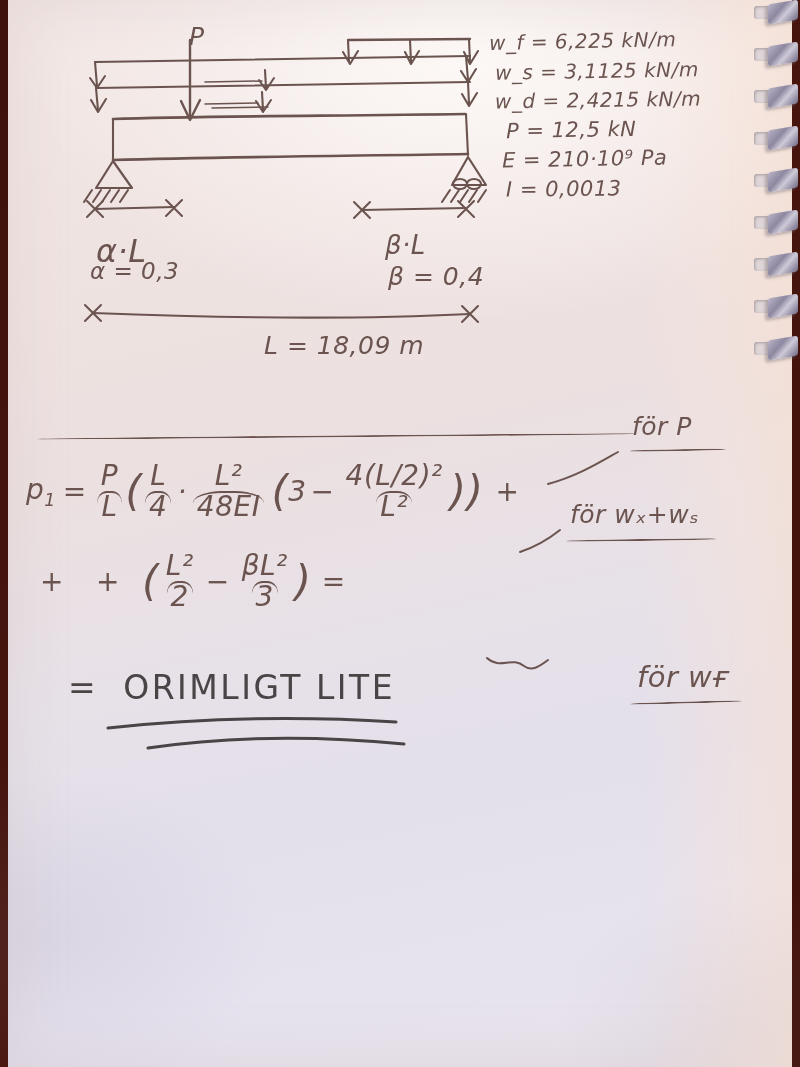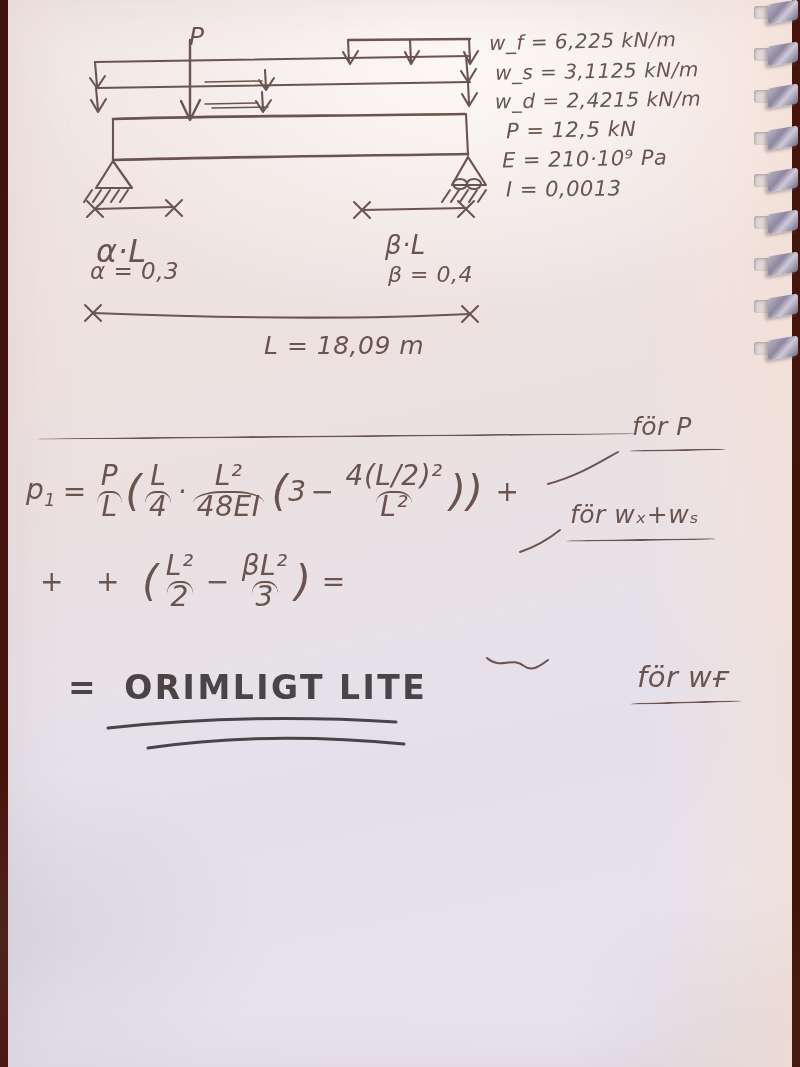--- a/index.html
+++ b/index.html
@@ -169,21 +169,21 @@
   <div class="ink hw" style="left:489px;top:29px;font-size:20px;transform:rotate(-1.2deg);">w_f = 6,225 kN/m</div>
   <div class="ink hw" style="left:495px;top:59px;font-size:20px;transform:rotate(-1deg);">w_s = 3,1125 kN/m</div>
   <div class="ink hw" style="left:495px;top:88px;font-size:20px;transform:rotate(-0.8deg);">w_d = 2,4215 kN/m</div>
   <div class="ink hw" style="left:506px;top:118px;font-size:21px;transform:rotate(-1deg);">P = 12,5 kN</div>
   <div class="ink hw" style="left:502px;top:147px;font-size:21px;transform:rotate(-1deg);">E = 210·10⁹ Pa</div>
   <div class="ink hw" style="left:506px;top:177px;font-size:21px;transform:rotate(-0.6deg);">I = 0,0013</div>
 
   <div class="ink hw" style="left:96px;top:232px;font-size:32px;">α·L</div>
   <div class="ink hw" style="left:90px;top:258px;font-size:23px;">α = 0,3</div>
   <div class="ink hw" style="left:385px;top:230px;font-size:26px;">β·L</div>
-  <div class="ink hw" style="left:388px;top:262px;font-size:22px;text-align:right;">β = 0,4</div>
+  <div class="ink hw" style="left:388px;top:262px;font-size:25px;text-align:right;">β = 0,4</div>
   <div class="ink hw" style="left:264px;top:331px;font-size:25px;">L = 18,09 m</div>
 
   <div class="uline" style="left:36px;top:438px;width:600px;transform:rotate(-0.5deg);"></div>
 
   <div class="ink hw" style="left:632px;top:412px;font-size:25px;">för P</div>
   <div class="uline" style="left:630px;top:450px;width:96px;transform:rotate(-1deg);"></div>
   <svg width="800" height="60" style="top:432px;">
     <path d="M548,52 C 578,44 600,30 618,20" fill="none" stroke="#6b544f" stroke-width="2" stroke-linecap="round"></path>
   </svg>
 
@@ -240,21 +240,21 @@
     <span class="par">)</span>
     <span style="margin-left:10px;">=</span>
   </div>
 
   <div class="ink hw" style="left:637px;top:660px;font-size:29px;">för wғ</div>
   <div class="uline" style="left:630px;top:703px;width:112px;transform:rotate(-1.5deg);"></div>
   <svg width="800" height="60" style="top:636px;">
     <path d="M487,22 C 500,34 512,20 524,30 C 532,36 540,30 548,24" fill="none" stroke="#6b544f" stroke-width="2" stroke-linecap="round"></path>
   </svg>
 
-  <div class="ink dark" style="left:68px;top:668px;font-size:33px;letter-spacing:2.5px;font-weight:700;">
+  <div class="ink dark" style="left:68px;top:668px;font-size:33px;letter-spacing:2.5px;font-weight:400;">
     <span style="margin-right:12px;">=</span>
     <span>ORIMLIGT LITE</span>
   </div>
   <svg width="800" height="90" style="top:700px;">
     <path d="M108,28 C 200,18 300,16 396,22" fill="none" stroke="#4a4446" stroke-width="3" stroke-linecap="round"></path>
     <path d="M148,48 C 230,36 320,36 404,44" fill="none" stroke="#4a4446" stroke-width="3" stroke-linecap="round"></path>
   </svg>
 
 </div>
 

